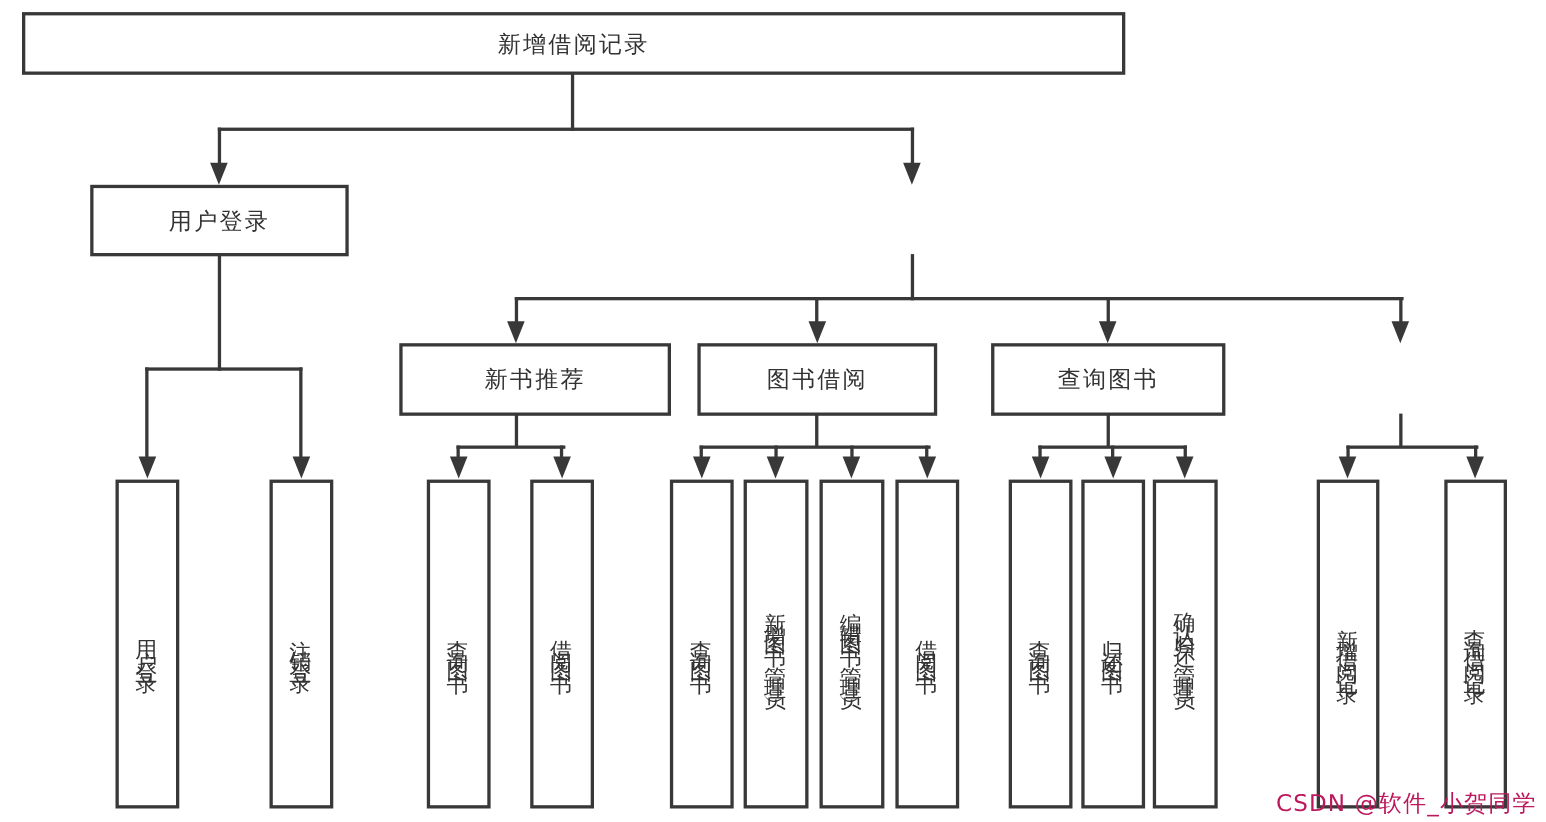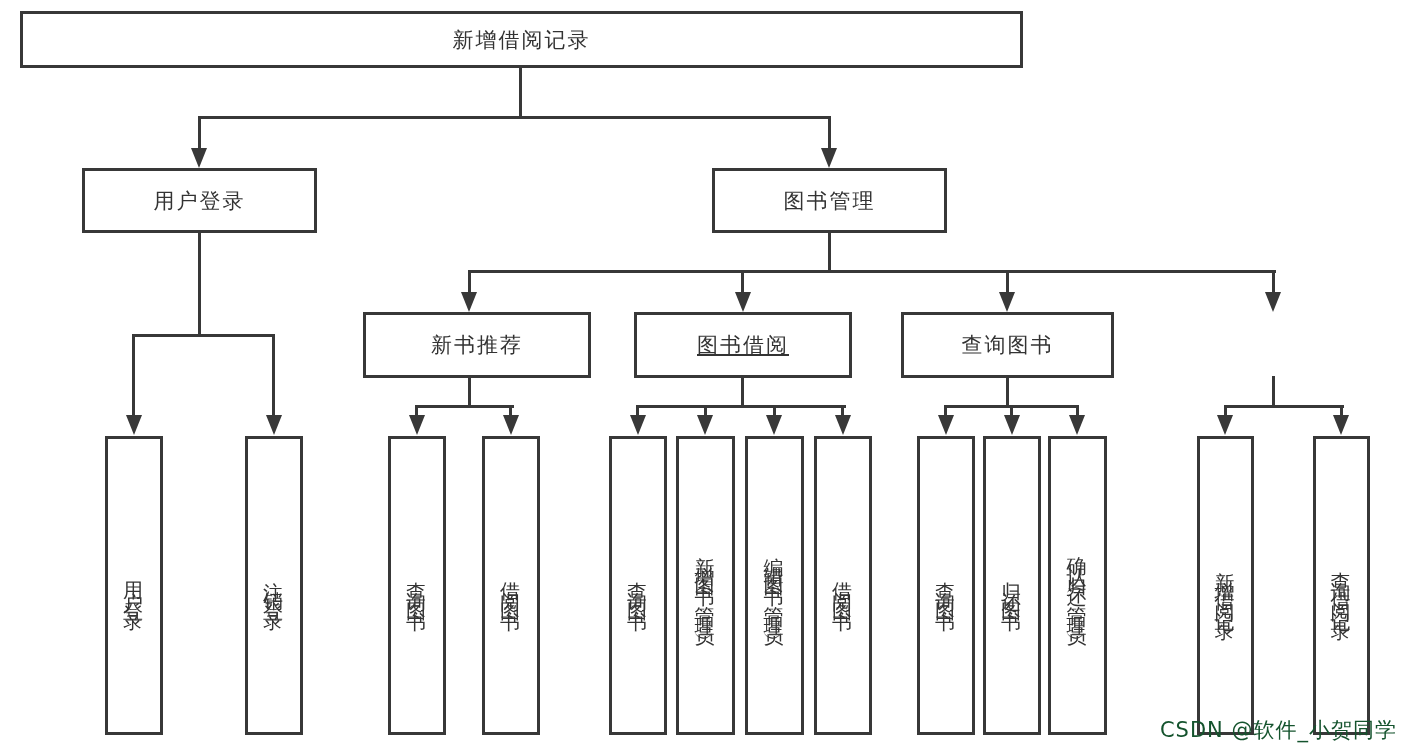--- a/index.html
+++ b/index.html
@@ -54,47 +54,44 @@
     border-left: 8px solid transparent;
     border-right: 8px solid transparent;
     border-top: 20px solid #383838;
   }
   .watermark {
     position: absolute;
     right: 8px;
     bottom: 3px;
     font-size: 21px;
     letter-spacing: 1px;
-    color: #14532d;
+    color: #be185d;
     z-index: 10;
     white-space: nowrap;
   }
 </style>
 </head>
 <body>
 
 <div id="stage">
 
   <div class="node" style="left:20px; top:11px; width:1003px; height:57px;">
     <span>新增借阅记录</span>
   </div>
 
   <div class="node" style="left:82px; top:168px; width:235px; height:65px;">
     <span>用户登录</span>
   </div>
 
-  <div class="node" style="left:712px; top:168px; width:235px; height:65px;">
-    <span>图书管理</span>
-  </div>
-
-  <div class="node" style="left:363px; top:312px; width:228px; height:66px;">
+
+  <div class="node" style="left:363px; top:312px; width:247px; height:66px;">
     <span>新书推荐</span>
   </div>
 
-  <div class="node" style="left:634px; top:312px; width:218px; height:66px;text-decoration:underline;">
+  <div class="node" style="left:634px; top:312px; width:218px; height:66px;">
     <span>图书借阅</span>
   </div>
 
   <div class="node" style="left:901px; top:312px; width:213px; height:66px;">
     <span>查询图书</span>
   </div>
 
 
   <div class="vnode" style="left:105px; width:58px;">
     <span>用户登录</span>

